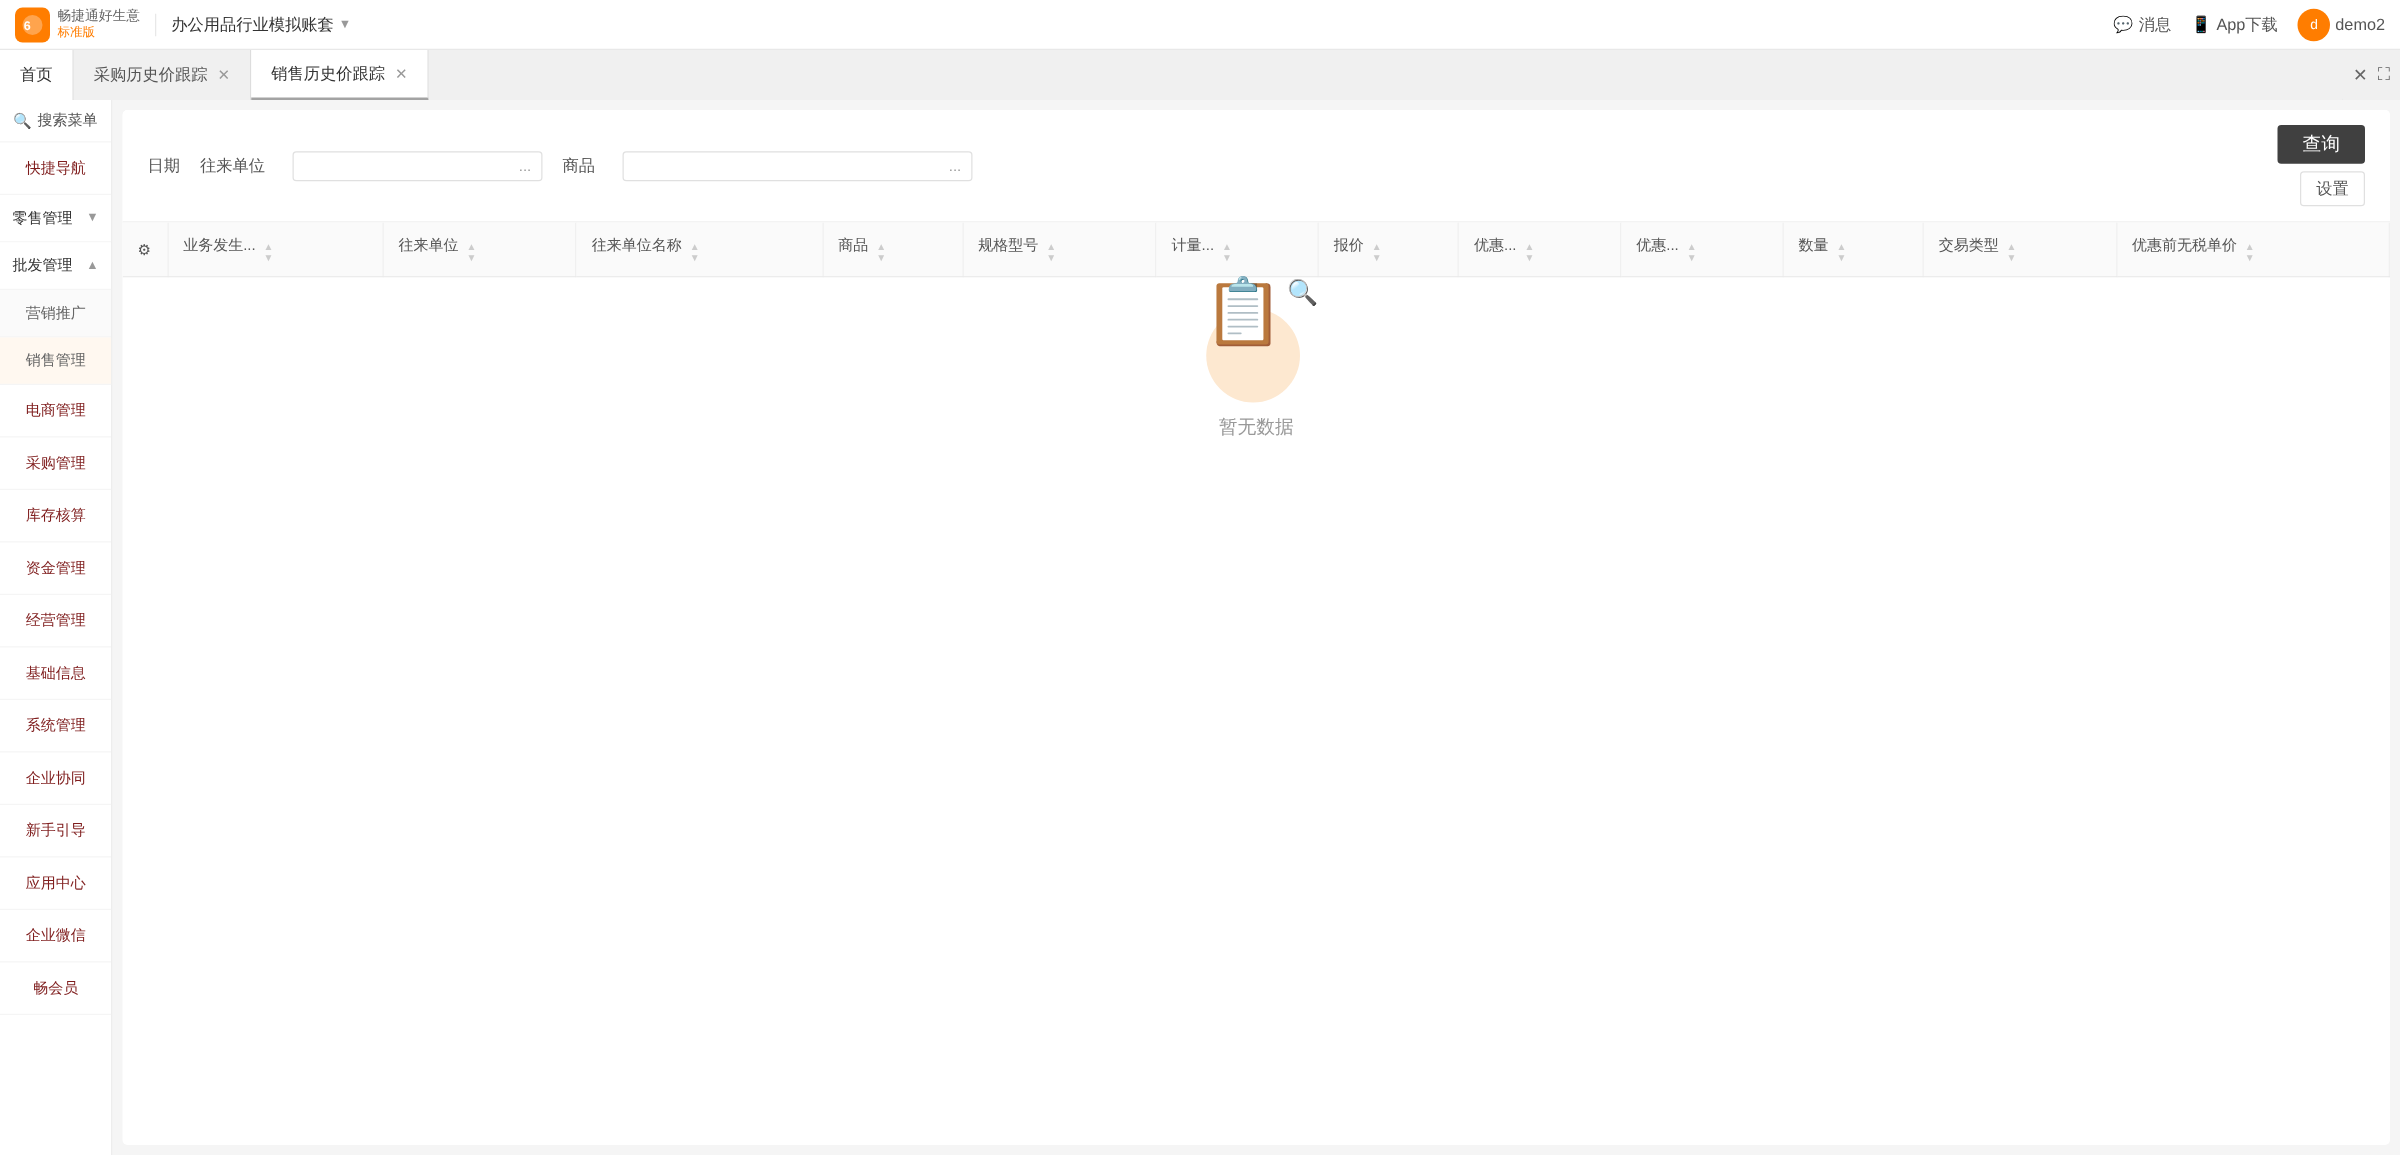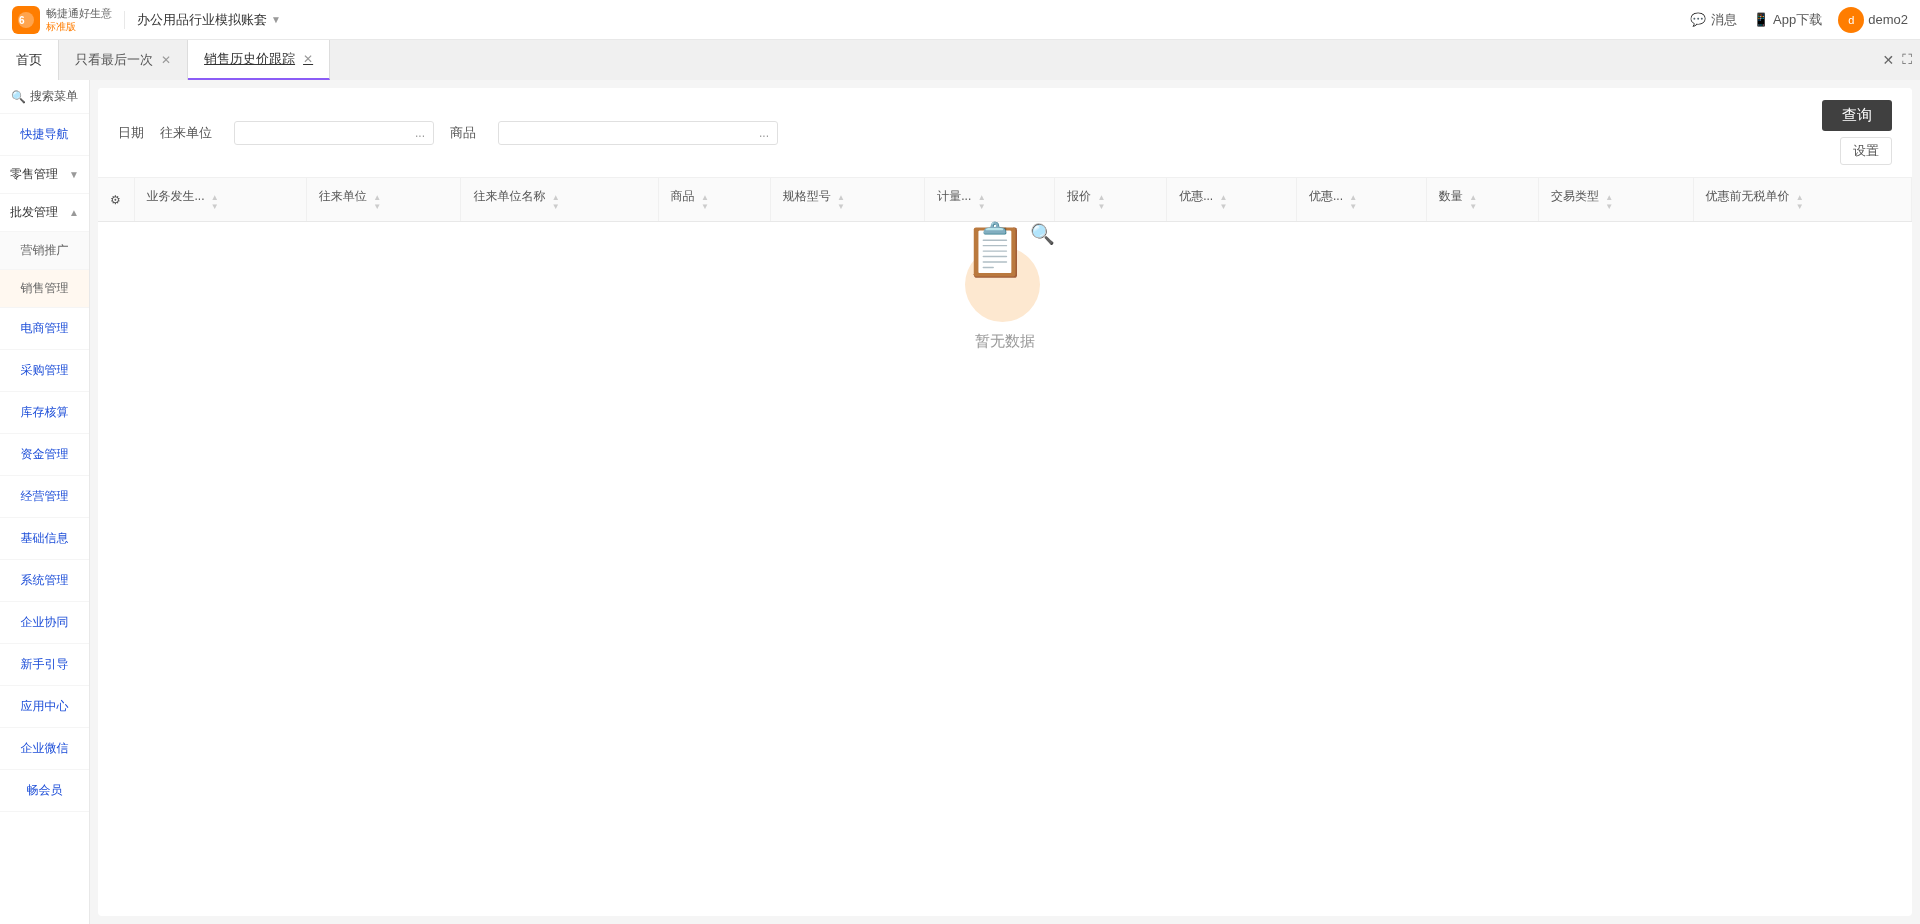--- a/index.html
+++ b/index.html
@@ -14,33 +14,33 @@
     .logo-text span { display: block; }
     .app-selector { display: flex; align-items: center; gap: 4px; font-size: 13px; color: #333; border-left: 1px solid #e8e8e8; padding-left: 12px; margin-left: 4px; cursor: pointer; }
     .app-selector .chevron { color: #999; font-size: 10px; }
     .topbar-right { display: flex; align-items: center; gap: 16px; }
     .topbar-right-item { display: flex; align-items: center; gap: 4px; font-size: 13px; color: #555; cursor: pointer; }
     .avatar { width: 26px; height: 26px; background: #ff7d00; border-radius: 50%; display: flex; align-items: center; justify-content: center; color: #fff; font-size: 11px; }
 
     
     .tabbar { height: 40px; background: #f0f0f0; display: flex; align-items: center; padding: 0 0; border-bottom: 1px solid #ddd; }
     .tab { height: 40px; display: flex; align-items: center; padding: 0 16px; font-size: 13px; cursor: pointer; border-right: 1px solid #ddd; gap: 6px; color: #555; background: #f0f0f0; }
-    .tab.active { background: #fff; color: #333; font-weight: 500; border-bottom: 2px solid #8b5cf6; text-decoration: underline; }
+    .tab.active { background: #fff; color: #333; font-weight: 500; border-bottom: 2px solid #a3a3a3; }
     .tab.home { background: #fff; color: #333; }
     .tab .close-btn { font-size: 12px; color: #999; margin-left: 2px; line-height: 1; }
     .tab-spacer { flex: 1; background: #f0f0f0; height: 40px; }
     .tab-controls { display: flex; align-items: center; padding: 0 8px; gap: 8px; background: #f0f0f0; height: 40px; }
     .tab-controls span { cursor: pointer; color: #666; font-size: 14px; }
 
     
     .main-layout { display: flex; flex: 1; overflow: hidden; }
 
     
     .sidebar { width: 90px; background: #fff; border-right: 1px solid #e8e8e8; display: flex; flex-direction: column; overflow-y: auto; }
-    .sidebar-item { padding: 12px 8px; text-align: center; font-size: 12px; color: #1d4ed8; cursor: pointer; border-bottom: 1px solid #f5f5f5; display: flex; align-items: center; justify-content: center; flex-direction: column; gap: 2px; }
+    .sidebar-item { padding: 12px 8px; text-align: center; font-size: 12px; color: #7f1d1d; cursor: pointer; border-bottom: 1px solid #f5f5f5; display: flex; align-items: center; justify-content: center; flex-direction: column; gap: 2px; }
     .sidebar-item.active { color: #ff7d00; background: #fff8f0; }
     .sidebar-item.section-header { background: #fff; font-weight: 500; color: #333; font-size: 12px; display: flex; flex-direction: row; justify-content: space-between; padding: 10px 10px; }
     .sidebar-item .arrow { font-size: 10px; color: #999; }
     .sidebar-sub { background: #fafafa; }
     .sidebar-sub .sidebar-item { font-size: 12px; color: #666; padding: 10px 8px; justify-content: center; }
     .sidebar-search { padding: 8px; display: flex; align-items: center; justify-content: center; font-size: 12px; color: #555; cursor: pointer; gap: 4px; border-bottom: 1px solid #f5f5f5; }
 
     
     .content { flex: 1; background: #f5f5f5; overflow: hidden; display: flex; flex-direction: column; }
     .page { flex: 1; background: #fff; margin: 8px; border-radius: 4px; display: flex; flex-direction: column; overflow: hidden; }
@@ -115,21 +115,21 @@
       <span>demo2</span>
     </div>
   </div>
 </div>
 
 <div class="tabbar">
   <div class="tab home">
     <span>首页</span>
   </div>
   <div class="tab">
-    <span>只看最后一次</span>
+    <span>采购历史价跟踪</span>
     <span class="close-btn">✕</span>
   </div>
   <div class="tab active">
     <span>销售历史价跟踪</span>
     <span class="close-btn">✕</span>
   </div>
   <div class="tab-spacer"></div>
   <div class="tab-controls">
     <span title="关闭">✕</span>
     <span title="最大化">⛶</span>

